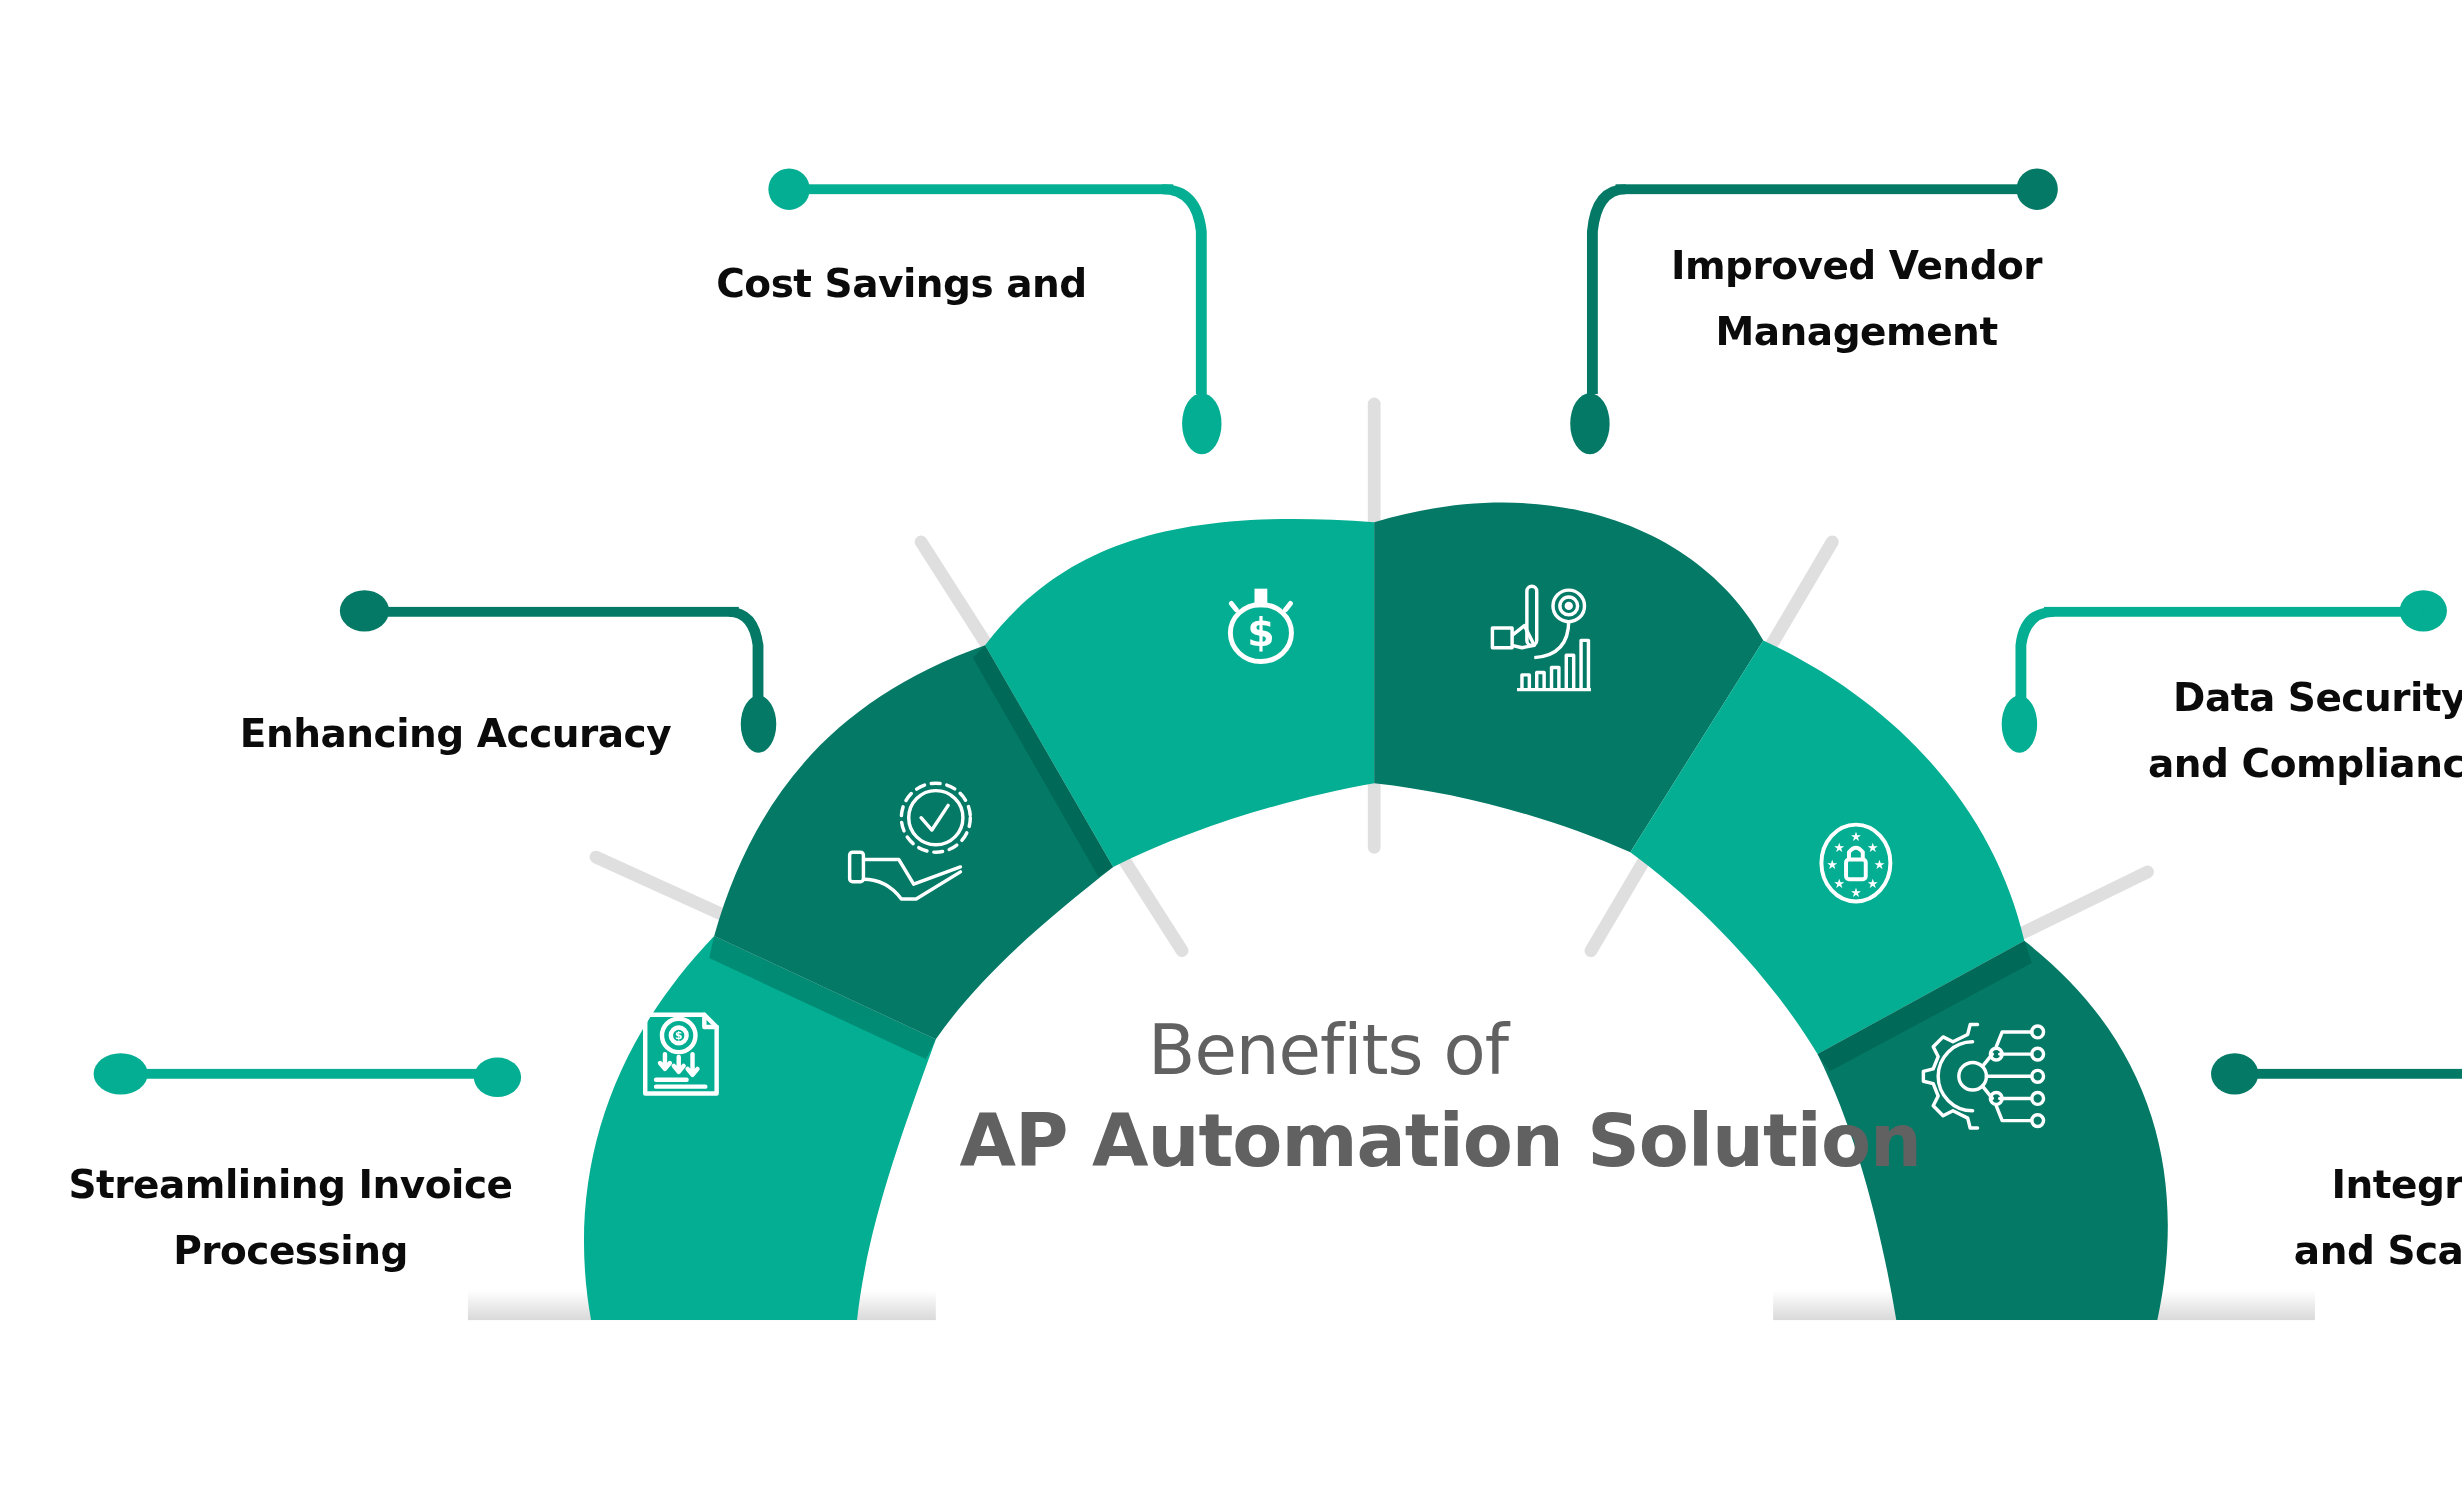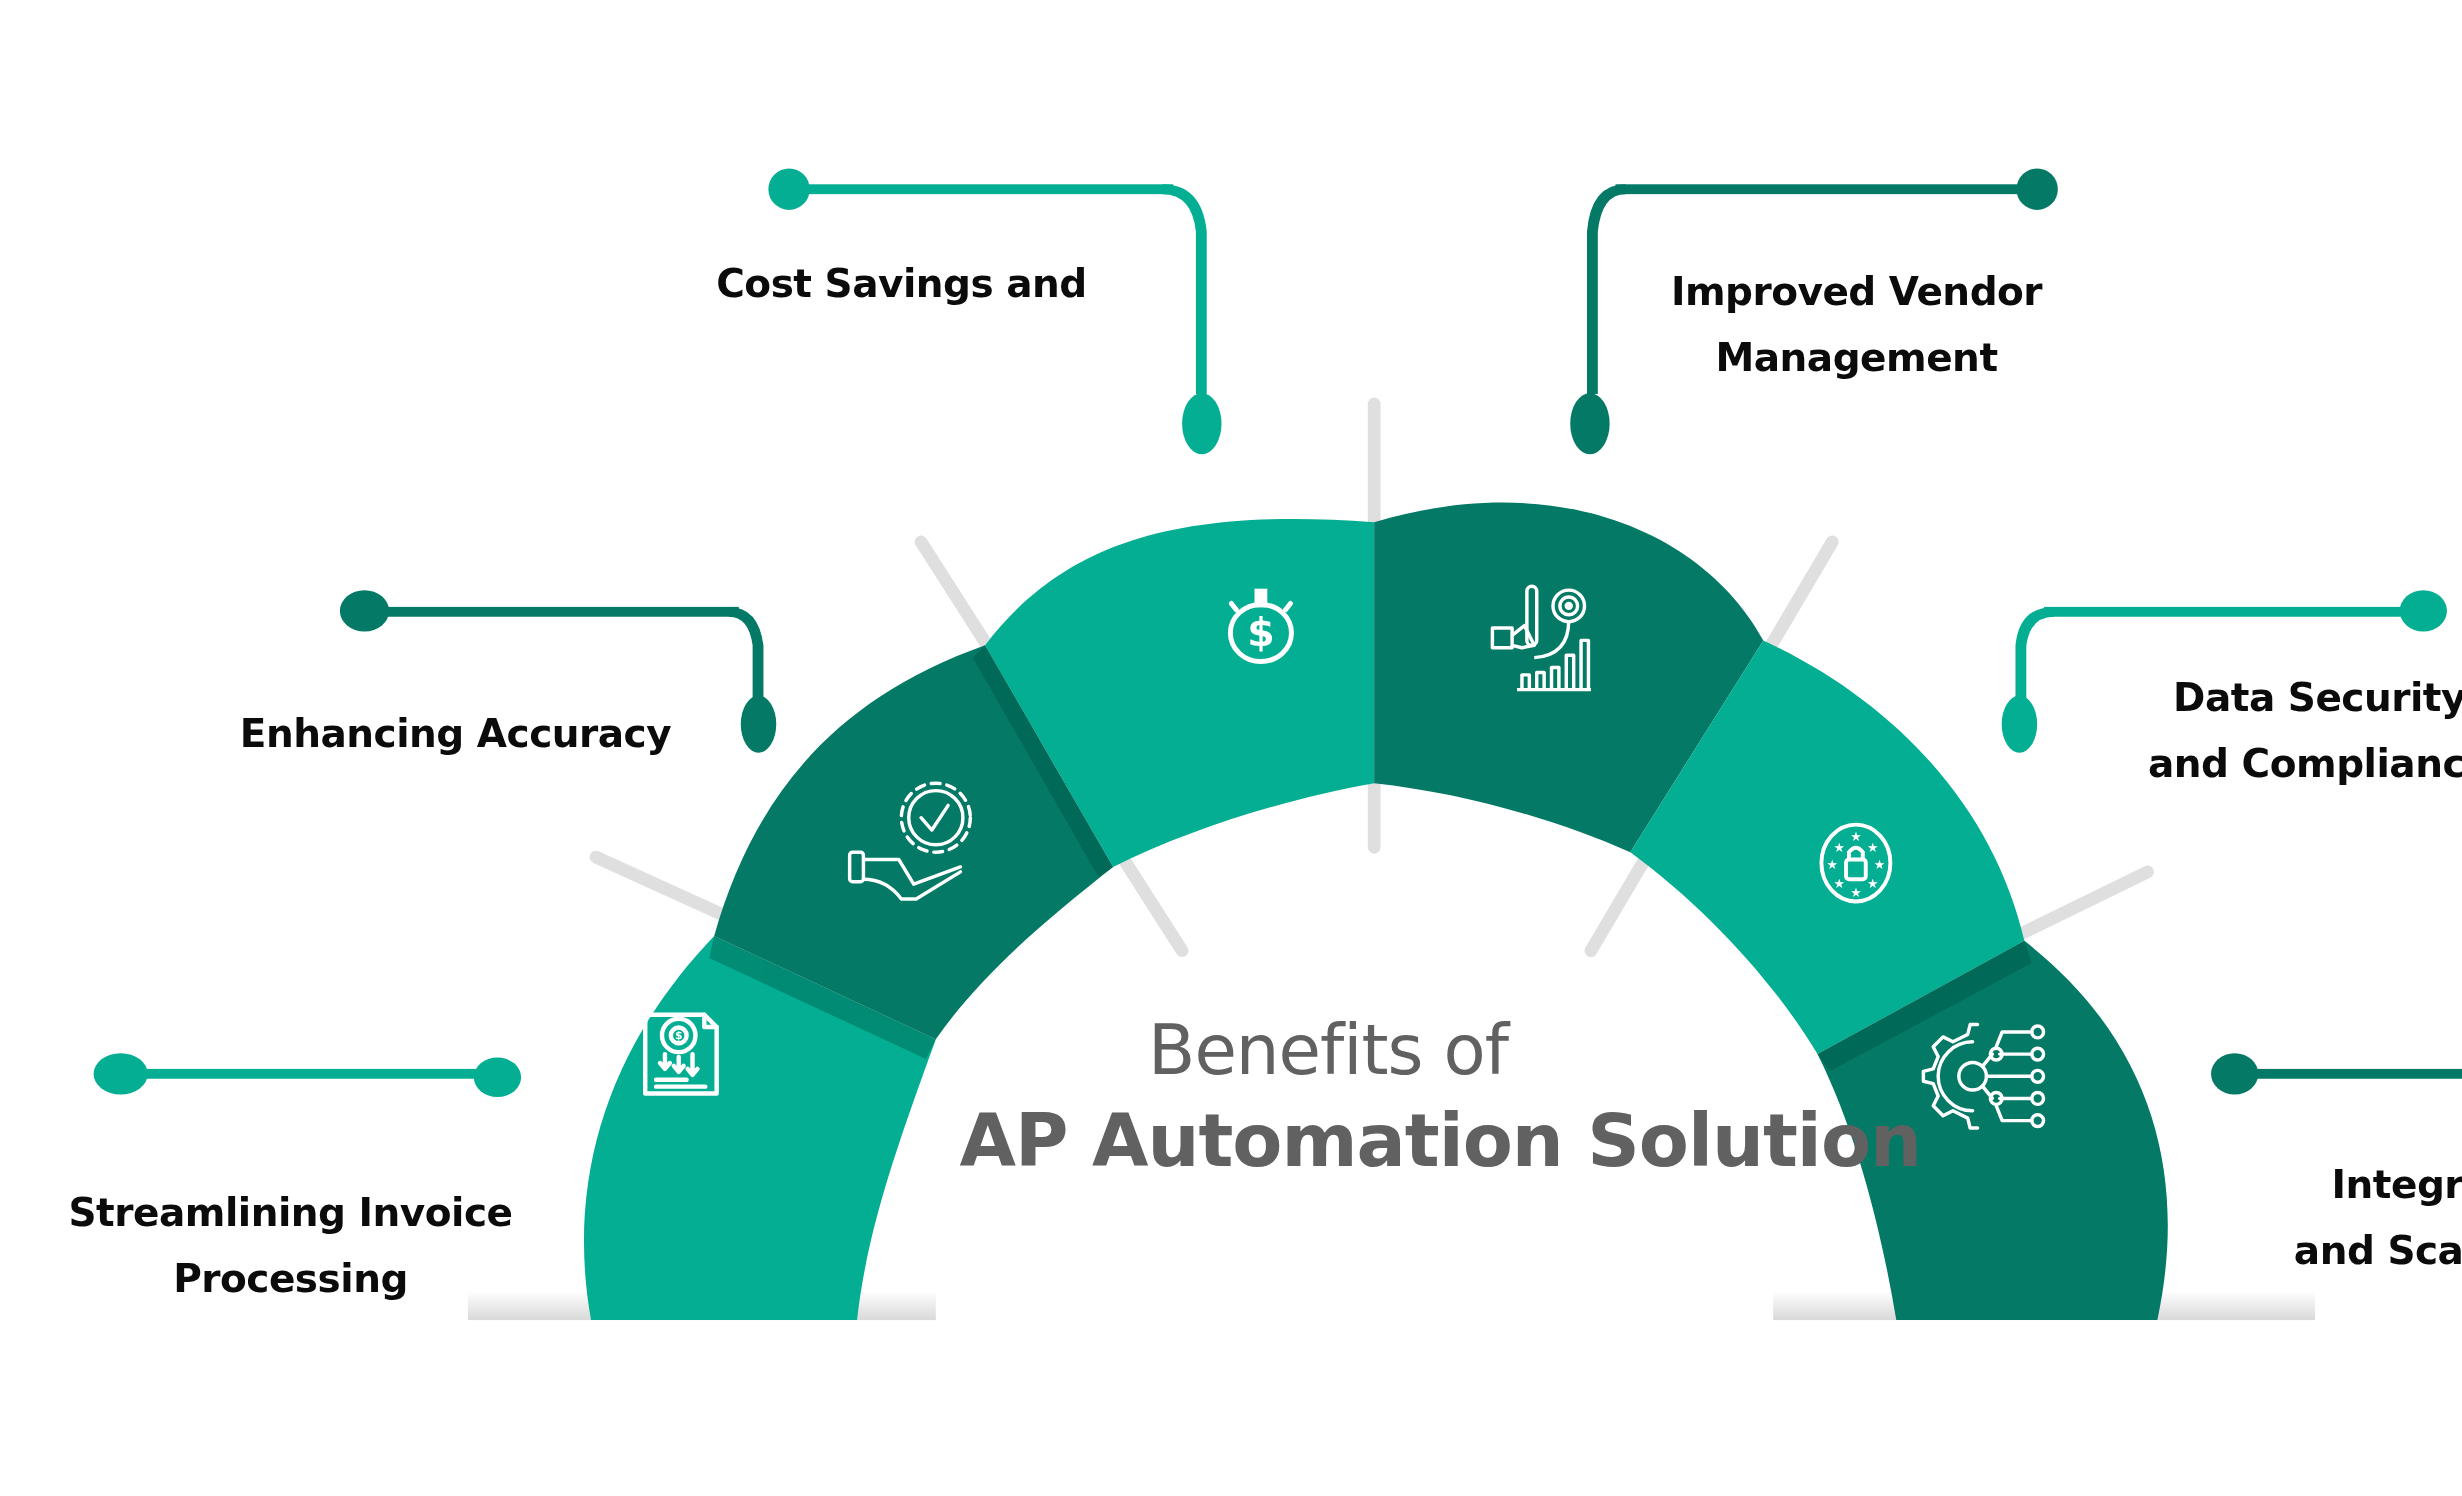--- a/index.html
+++ b/index.html
@@ -162,31 +162,31 @@
         <circle cx="232" cy="175" r="12"></circle>
         <circle cx="232" cy="220" r="12"></circle>
   </g>
 </svg>
 
 
 <div class="title-a">Benefits of</div>
 <div class="title-b">AP Automation Solution</div>
 
 
-<div class="label" style="left:29.5px; top:1152px; width:522px;margin-top:28px;">
+<div class="label" style="left:29.5px; top:1152px; width:522px;">
   <div>Streamlining Invoice</div>
   <div>Processing</div>
 </div>
 <div class="label" style="left:187px; top:665px; width:537px;margin-top:36px;">
   <div>Enhancing Accuracy</div>
 </div>
 <div class="label" style="left:680px; top:251px; width:443px;">
   <div>Cost Savings and</div>
 </div>
-<div class="label" style="left:1635px; top:259px; width:443px;">
+<div class="label" style="left:1635px; top:233px; width:443px;">
   <div>Improved Vendor</div>
   <div>Management</div>
 </div>
 <div class="label" style="left:2098px; top:665px; width:443px;">
   <div>Data Security</div>
   <div>and Compliance</div>
 </div>
 <div class="label" style="left:2226px; top:1152px; width:453px;">
   <div>Integration</div>
   <div>and Scalability</div>

